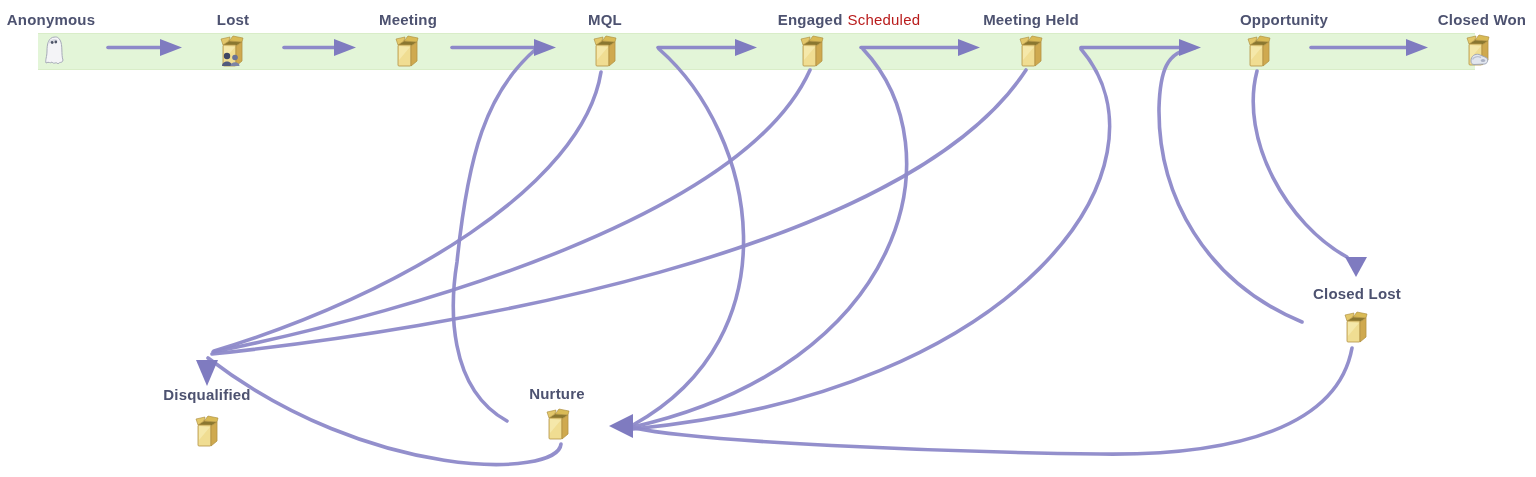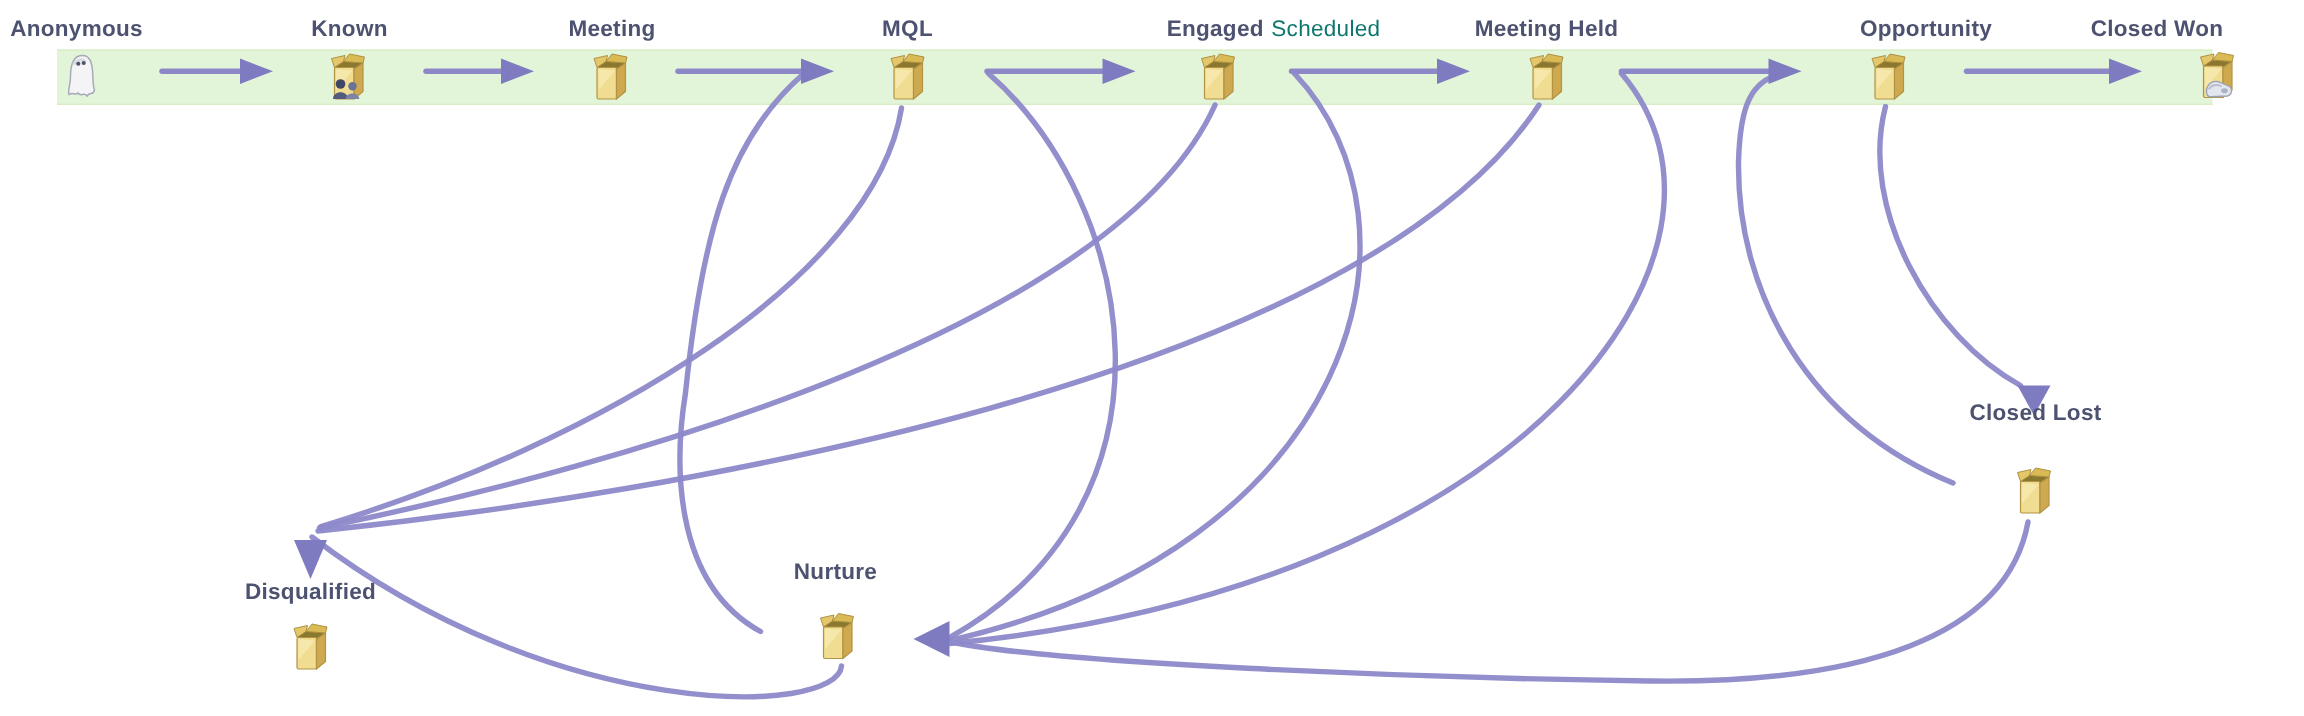--- a/index.html
+++ b/index.html
@@ -11,21 +11,21 @@
     position:absolute;left:38px;top:33px;width:1437px;height:37px;
     background:#e3f5d8;border-top:1px solid #d9edc8;border-bottom:1px solid #d9edc8;
     box-sizing:border-box;
   }
   svg.layer{position:absolute;left:0;top:0;}
   .stage-label,.outcome-label{
     position:absolute;transform:translateX(-50%);
     font-size:15px;font-weight:bold;color:#4d5270;white-space:nowrap;
     letter-spacing:.2px;
   }
-  .light{font-weight:normal;color:#0f766e;margin-left:5px;}
+  .light{font-weight:normal;color:#b91c1c;margin-left:5px;}
   .icon{position:absolute;width:26px;height:34px;}
 </style>
 </head>
 <body>
 
 <div class="canvas">
 
   <div class="band"></div>
 
   <svg class="layer" id="edge-layer" width="1536" height="477">
@@ -53,31 +53,31 @@
       <line x1="1081" y1="47.5" x2="1187" y2="47.5" stroke="#8d89c9" stroke-width="3.6" stroke-linecap="round"></line>
       <polygon points="1179,39 1201,47.5 1179,56" fill="#7f7bc0"></polygon>
       <line x1="1311" y1="47.5" x2="1414" y2="47.5" stroke="#8d89c9" stroke-width="3.6" stroke-linecap="round"></line>
       <polygon points="1406,39 1428,47.5 1406,56" fill="#7f7bc0"></polygon>
       <polygon points="207,386 196,360 218,360" fill="#7f7bc0"></polygon>
       <polygon points="609,426 633,414 633,438" fill="#7f7bc0"></polygon>
       <polygon points="1356,277 1345,257 1367,257" fill="#7f7bc0"></polygon>
     </svg>
 
   <div class="stage-label" style="left:51px;top:11px">Anonymous</div>
-  <div class="stage-label" style="left:233px;top:11px">Known</div>
+  <div class="stage-label" style="left:233px;top:11px">Lost</div>
   <div class="stage-label" style="left:408px;top:11px">Meeting</div>
   <div class="stage-label" style="left:605px;top:11px">MQL</div>
   <div class="stage-label" style="left:849px;top:11px"><span>Engaged</span><span class="light">Scheduled</span></div>
   <div class="stage-label" style="left:1031px;top:11px">Meeting Held</div>
   <div class="stage-label" style="left:1284px;top:11px">Opportunity</div>
-  <div class="stage-label" style="left:1438px;top:11px">Closed Won</div>
+  <div class="stage-label" style="left:1482px;top:11px">Closed Won</div>
 
   <div class="outcome-label" style="left:207px;top:386px">Disqualified</div>
-  <div class="outcome-label" style="left:557px;top:373px">Nurture</div>
-  <div class="outcome-label" style="left:1357px;top:267px">Closed Lost</div>
+  <div class="outcome-label" style="left:557px;top:385px">Nurture</div>
+  <div class="outcome-label" style="left:1357px;top:285px">Closed Lost</div>
 
   <div class="icon" style="left:42px;top:33px"><svg width="26" height="34" viewBox="0 0 26 34">
         <path d="M13,4 C6,4 5,12 5,18 C5,24 3,27 4,30 C7,28 8,31 10,29 C12,32 14,28 16,31 C18,28 20,31 21,27 C19,22 21,12 18,7 C16,4 15,4 13,4 Z" fill="#f4f4f7" stroke="#a6aab8" stroke-width="1"></path>
           <path d="M7,10 C9,7 13,6 15,8" fill="none" stroke="#d8dae2" stroke-width="2"></path>
           <circle cx="10.2" cy="9.5" r="1.4" fill="#4e5568"></circle>
           <circle cx="13.8" cy="9" r="1.4" fill="#4e5568"></circle>
       </svg></div>
   <div class="icon" style="left:219px;top:34px"><svg width="26" height="34" viewBox="0 0 26 34">
         <polygon points="4,11 10,7 23,8 17,12" fill="#8a7730" stroke="#a8893a" stroke-width="0.6"></polygon>
         <polygon points="4,11 2,5 11,3 10,7" fill="#e3c76a" stroke="#a8893a" stroke-width="0.6"></polygon>

